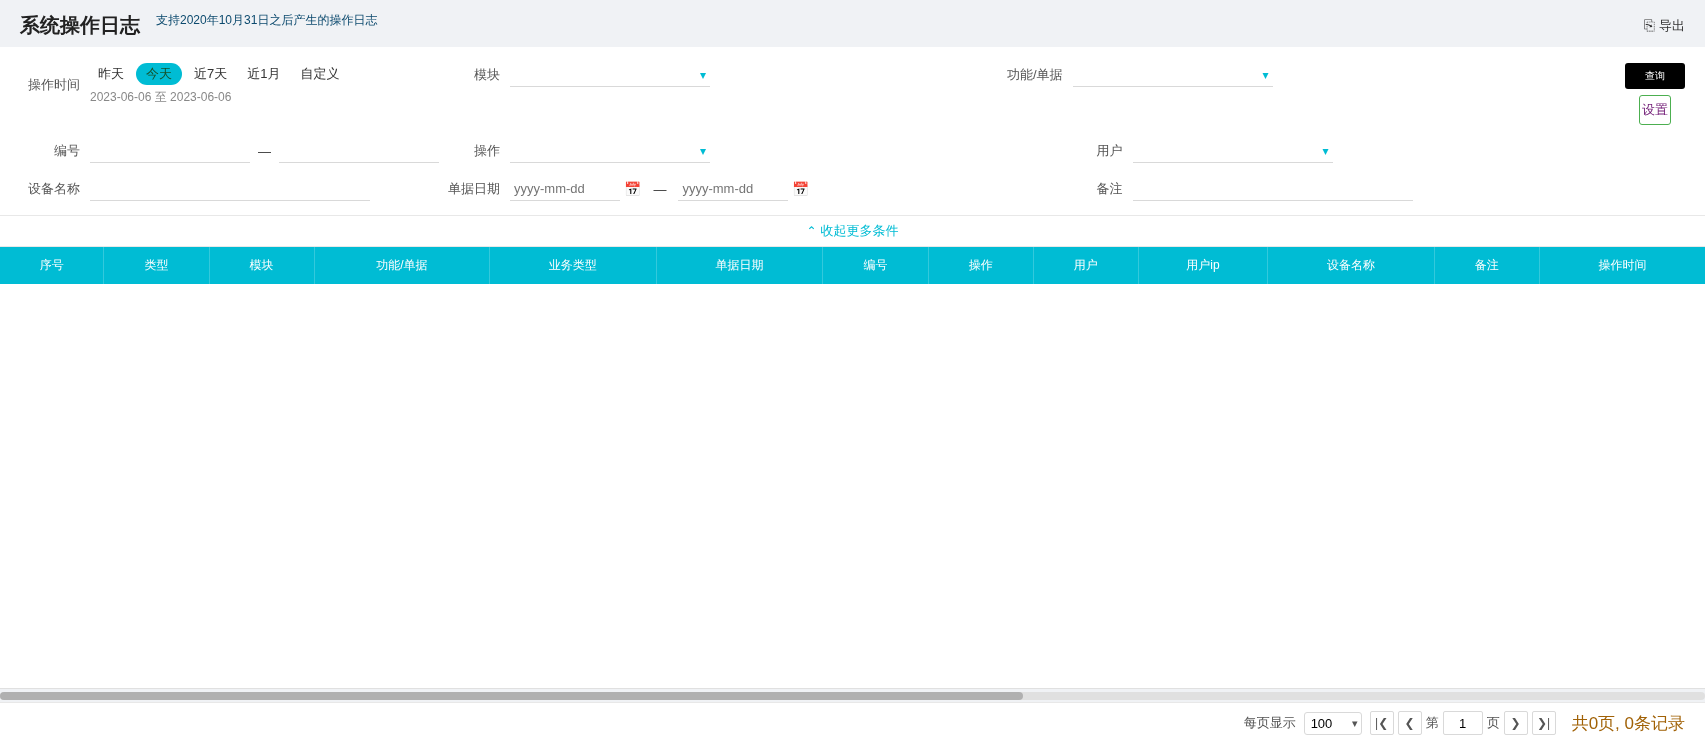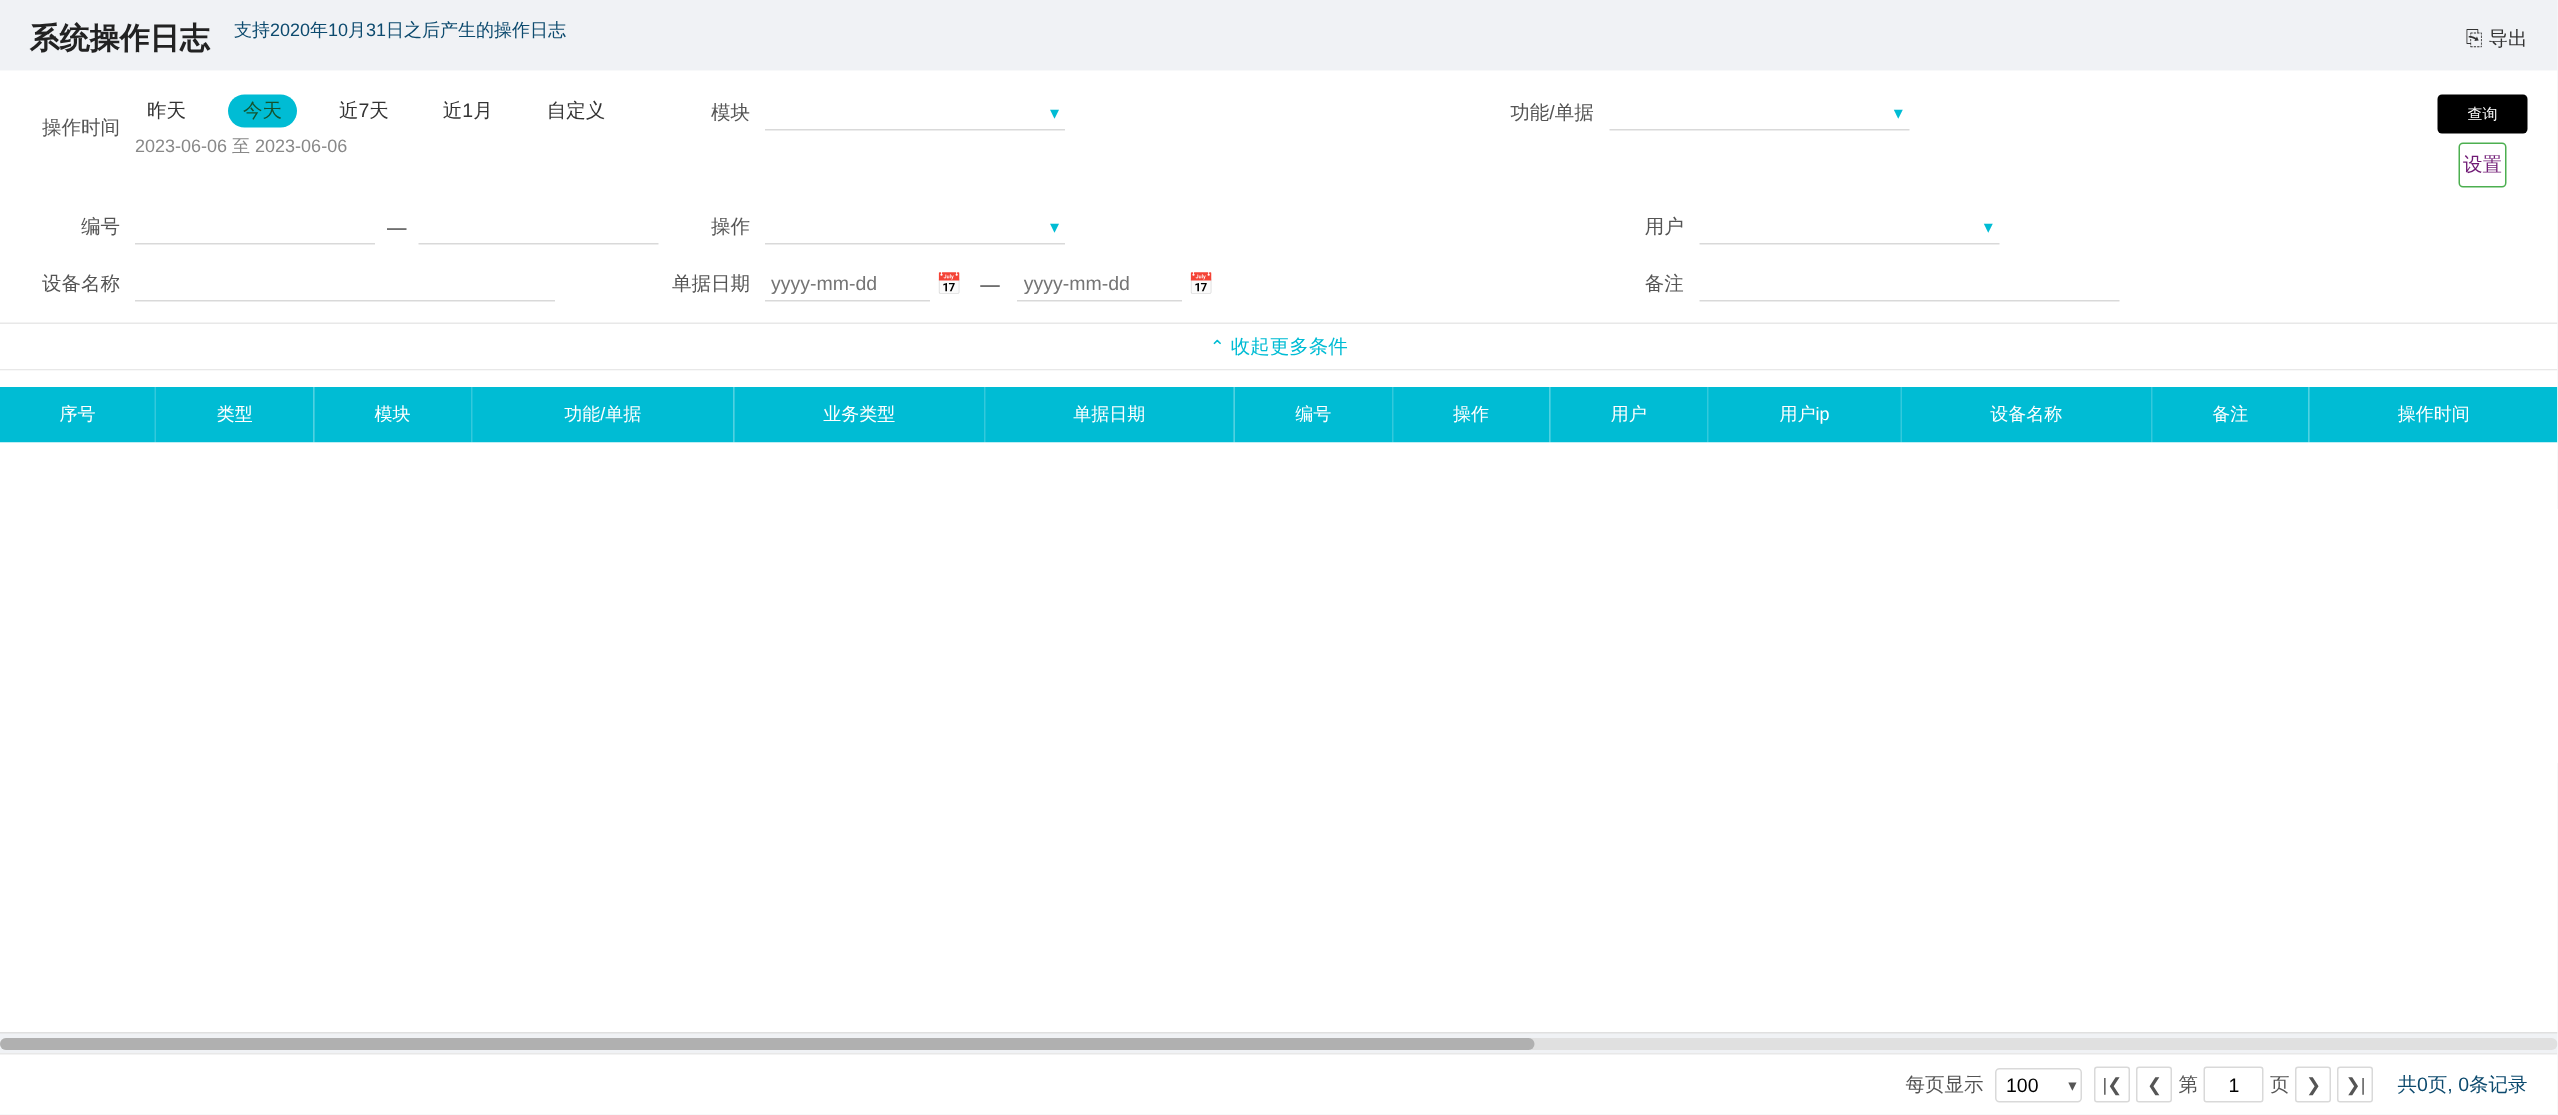--- a/index.html
+++ b/index.html
@@ -14,21 +14,21 @@
     .header-left { display: flex; }
     .export-btn { display: flex; align-items: center; gap: 4px; background: none; border: none; color: #333; font-size: 13px; cursor: pointer; }
     .export-icon { font-size: 14px; }
     
     
     .filter-area { background: #fff; margin: 0; padding: 16px 20px 10px 20px; border-bottom: 1px solid #e8e8e8; }
     
     .filter-label { color: #555; font-size: 13px; min-width: 70px; text-align: right; padding-right: 10px; flex-shrink: 0; }
     
     
-    .time-filter-group { display: flex; align-items: center; gap: 20px; }
+    .time-filter-group { display: flex; align-items: center; gap: 4px; }
     .time-btn { padding: 2px 8px; border: none; background: none; cursor: pointer; font-size: 13px; color: #333; border-radius: 3px; }
     .time-btn.active { background: #00bcd4; color: #14532d; border-radius: 12px; padding: 2px 10px; }
     .time-range-text { font-size: 12px; color: #888; margin-top: 4px; }
     
     
     .filter-select-wrapper { position: relative; display: flex; align-items: center; }
     .filter-select { border: none; border-bottom: 1px solid #d9d9d9; padding: 4px 24px 4px 4px; font-size: 13px; color: #333; background: transparent; outline: none; min-width: 200px; appearance: none; cursor: pointer; }
     .select-arrow { position: absolute; right: 4px; top: 50%; transform: translateY(-50%); color: #00bcd4; font-size: 12px; pointer-events: none; }
     
     
@@ -43,40 +43,40 @@
     
     .right-actions { display: flex; flex-direction: column; align-items: center; gap: 0; margin-left: auto; }
     
     
     .collapse-bar { display: flex; justify-content: center; align-items: center; padding: 6px 0; background: #fff; border-bottom: 1px solid #e8e8e8; cursor: pointer; }
     .collapse-text { color: #00bcd4; font-size: 13px; display: flex; align-items: center; gap: 4px; }
     .collapse-icon { font-size: 12px; }
     
     
     .table-container { background: #fff; flex: 1; overflow: auto; }
-    .data-table { width: 100%; border-collapse: collapse; margin-top: 11px; }
+    .data-table { width: 100%; border-collapse: collapse; }
     .data-table thead tr { background: #00bcd4; }
     .data-table thead th { color: #fff; font-size: 12px; font-weight: normal; padding: 10px 8px; text-align: center; white-space: nowrap; border-right: 1px solid rgba(255,255,255,0.2); }
     .data-table thead th:last-child { border-right: none; }
     .empty-area { height: 340px; background: #fff; }
     
     
     .scrollbar-area { height: 14px; background: #f0f2f5; border-top: 1px solid #e0e0e0; position: relative; }
     .scrollbar-track { height: 8px; background: #e0e0e0; margin: 3px 0; border-radius: 4px; position: relative; }
     .scrollbar-thumb { height: 8px; background: #b0b0b0; border-radius: 4px; width: 60%; margin-left: 0; }
     
     .pagination-bar { display: flex; align-items: center; justify-content: flex-end; padding: 8px 20px; background: #fff; border-top: 1px solid #e8e8e8; gap: 8px; }
     .pagination-label { font-size: 13px; color: #555; }
     .pagination-size-select { border: 1px solid #d9d9d9; padding: 3px 28px 3px 6px; font-size: 13px; appearance: none; background: transparent; cursor: pointer; border-radius: 3px; position: relative; }
     .pagination-size-wrapper { position: relative; display: inline-flex; align-items: center; }
     .pagination-size-arrow { position: absolute; right: 4px; pointer-events: none; font-size: 11px; color: #555; }
     .pagination-nav { display: flex; align-items: center; gap: 4px; }
     .pagination-nav-btn { width: 24px; height: 24px; border: 1px solid #d9d9d9; background: #fff; cursor: pointer; font-size: 12px; display: flex; align-items: center; justify-content: center; border-radius: 2px; color: #555; }
     .page-input { width: 40px; height: 24px; border: 1px solid #d9d9d9; text-align: center; font-size: 13px; border-radius: 2px; }
-    .pagination-info { font-size: 13px; color: #0c4a6e; margin-left: 8px; }
+    .pagination-info { font-size: 17px; color: #a16207; margin-left: 8px; }
     
     .row1 { display: grid; grid-template-columns: 420px 1fr 1fr 120px; align-items: start; gap: 0; margin-bottom: 14px; }
     .row2 { display: grid; grid-template-columns: 420px 1fr 1fr; align-items: center; gap: 0; margin-bottom: 14px; }
     .row3 { display: grid; grid-template-columns: 420px 1fr 1fr; align-items: center; gap: 0; margin-bottom: 4px; }
     
     .field-group { display: flex; align-items: center; }
     
     .date-input-wrapper { display: flex; align-items: center; gap: 4px; }
     .date-input { border: none; border-bottom: 1px solid #d9d9d9; padding: 4px 4px; font-size: 13px; color: #14532d; background: transparent; outline: none; width: 110px; }
     .calendar-icon { color: #00bcd4; font-size: 14px; cursor: pointer; }

